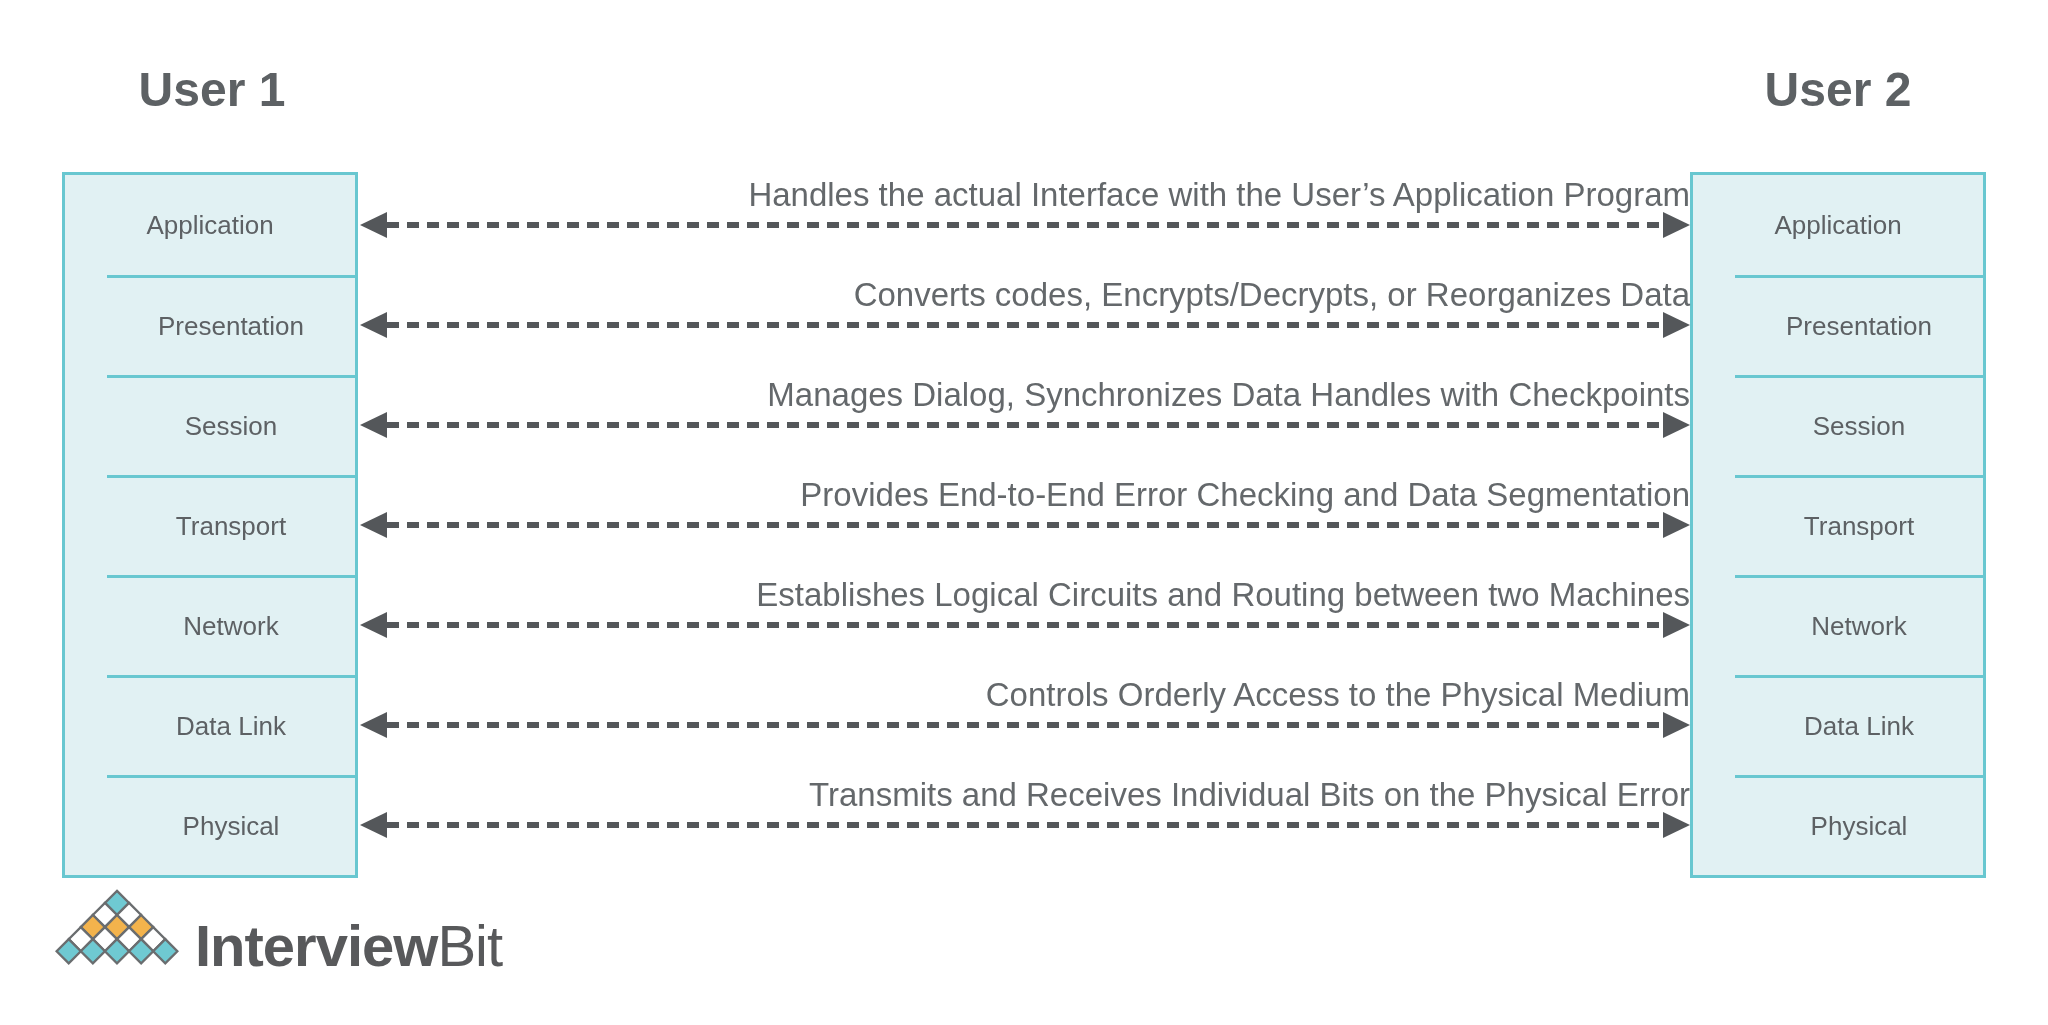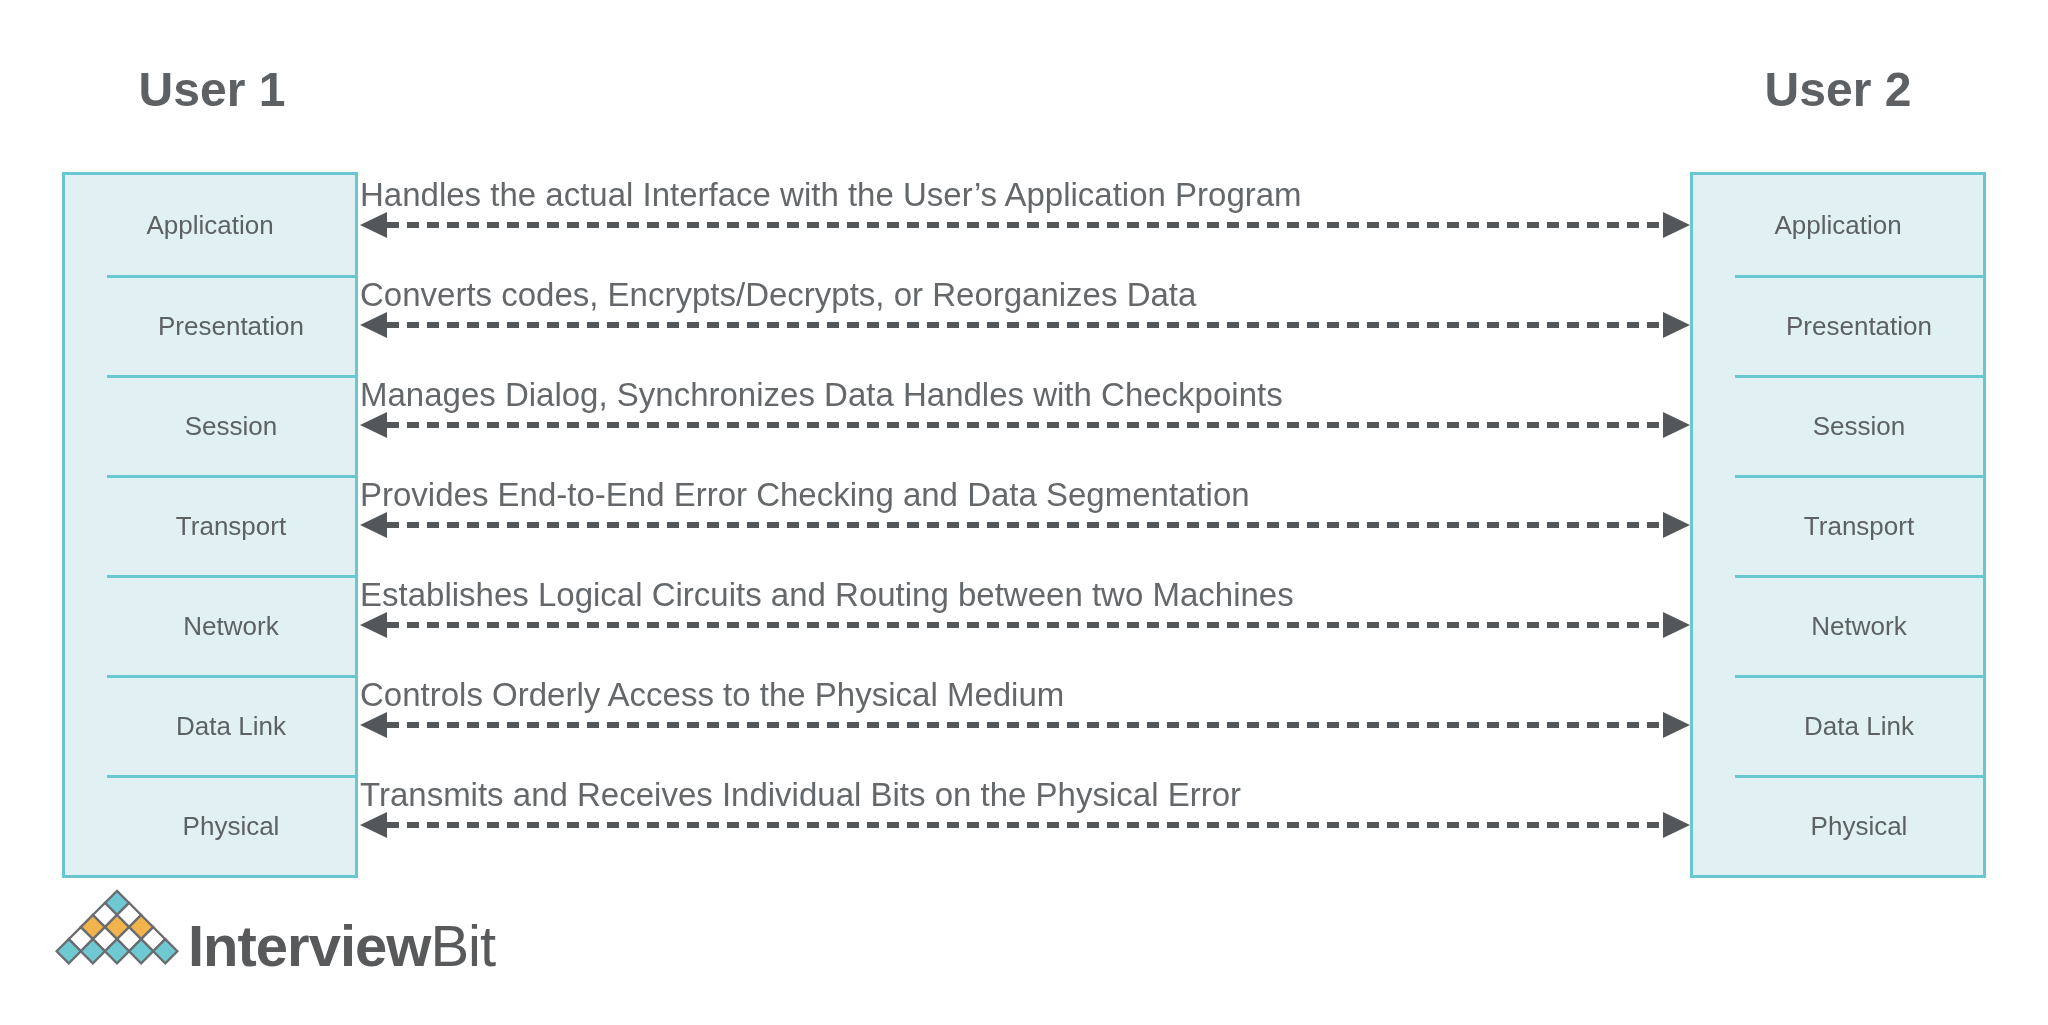--- a/index.html
+++ b/index.html
@@ -63,21 +63,21 @@
     width:1330px;
     height:700px;
   }
   .mid-row{
     position:relative;
     height:100px;
   }
   .desc{
     position:absolute;
     left:0; right:0; top:1px;
-    text-align:left;
+    text-align:right;
     font-size:33px;
     color:var(--desc);
     white-space:nowrap;
   }
   .arrow{
     position:absolute;
     left:0; right:0; top:50px;
     transform:translateY(-50%);
     display:flex;
     align-items:center;
@@ -98,21 +98,21 @@
     flex:1;
     height:6px;
     background:repeating-linear-gradient(90deg, var(--arrow) 0 12px, transparent 12px 20px);
   }
   .logo{
     position:absolute;
     left:50px;
     top:889px;
     display:flex;
     align-items:flex-end;
-    gap:4px;
+    gap:11px;
   }
   .logo-text{
     font-size:58px;
     line-height:1;
     letter-spacing:-1px;
     color:var(--logo-text);
     margin-bottom:-8px;
     white-space:nowrap;
   }
   .logo-text .bold{font-weight:bold;}

